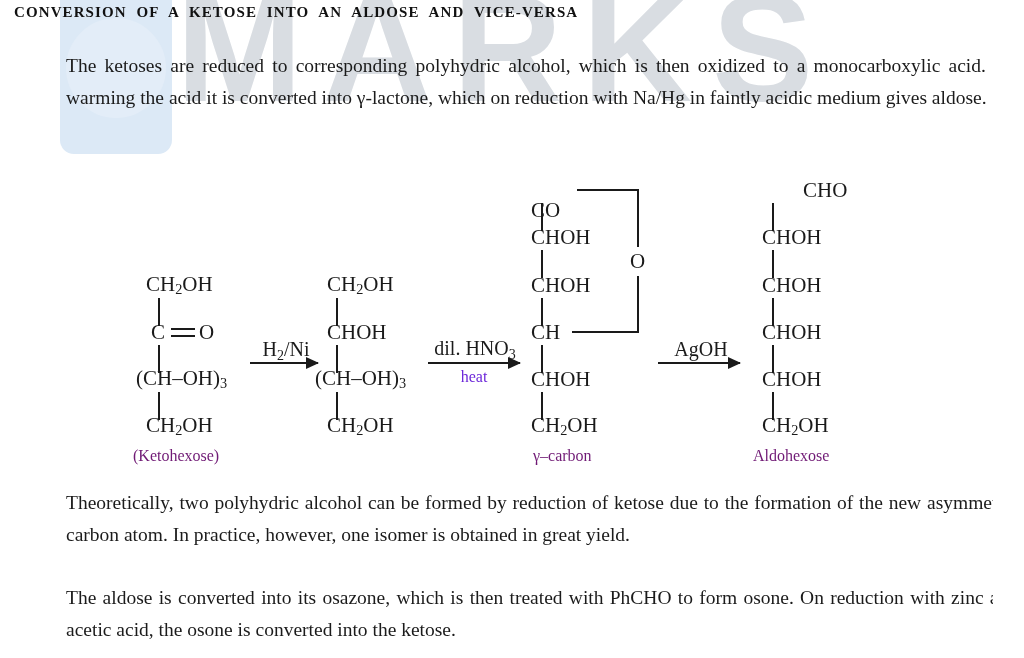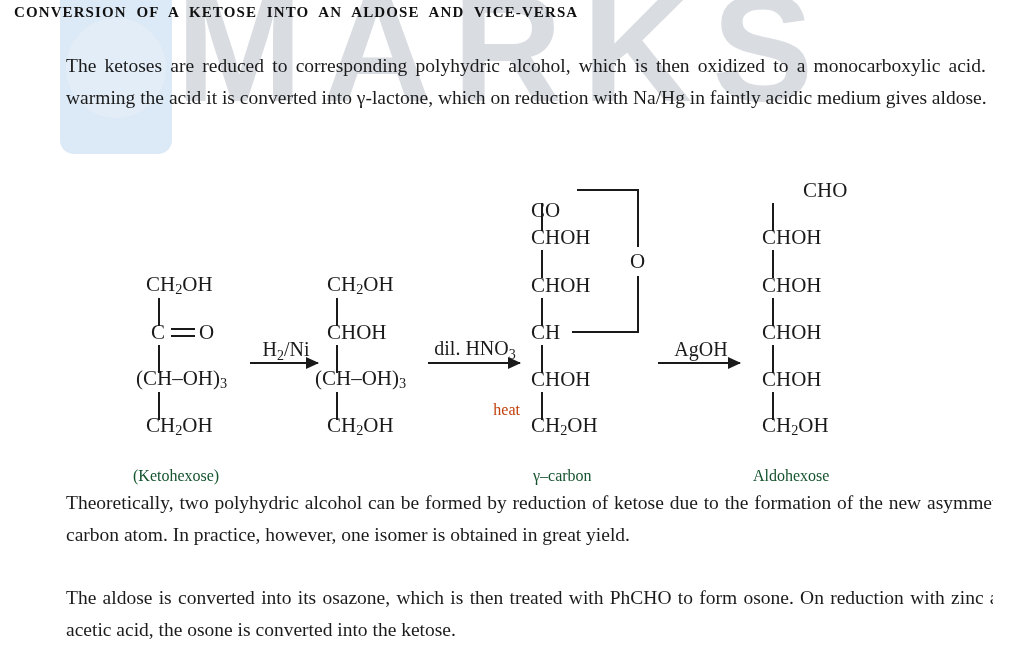--- a/index.html
+++ b/index.html
@@ -130,22 +130,21 @@
   }
   .bond-h {
     position: absolute;
     height: 1.8px;
     background: #1a1a1a;
   }
   .caption {
     position: absolute;
     font-size: 16px;
     white-space: nowrap;
-    color: #14532d;
-    margin-top: 20px;
+    color: #701a75;
   }
 
   
   .arrow {
     position: absolute;
     height: 2px;
     background: #1a1a1a;
   }
   .arrow::after {
     content: "";
@@ -160,23 +159,22 @@
     position: absolute;
     font-size: 20px;
     white-space: nowrap;
     text-align: center;
     color: #1b1b1b;
   }
   .arrow-label-bottom {
     position: absolute;
     font-size: 16px;
     white-space: nowrap;
-    text-align: right;
-    color: #c2410c;
-    margin-top: 33px;
+    text-align: center;
+    color: #6d28d9;
   }
   .arrow-label-top sub, .arrow-label-bottom sub {
     font-size: 0.7em;
     vertical-align: -0.25em;
   }
 </style>
 </head>
 <body>
 
 <div id="page">

